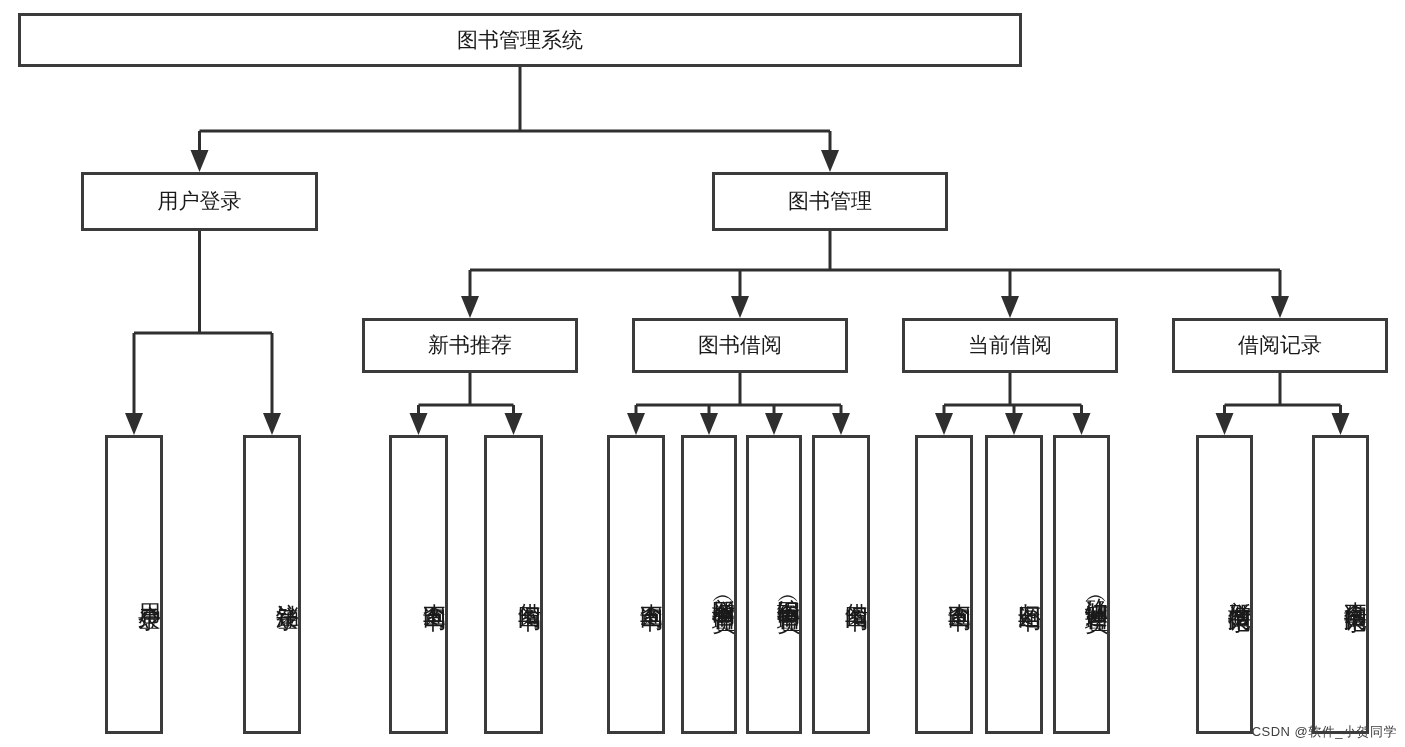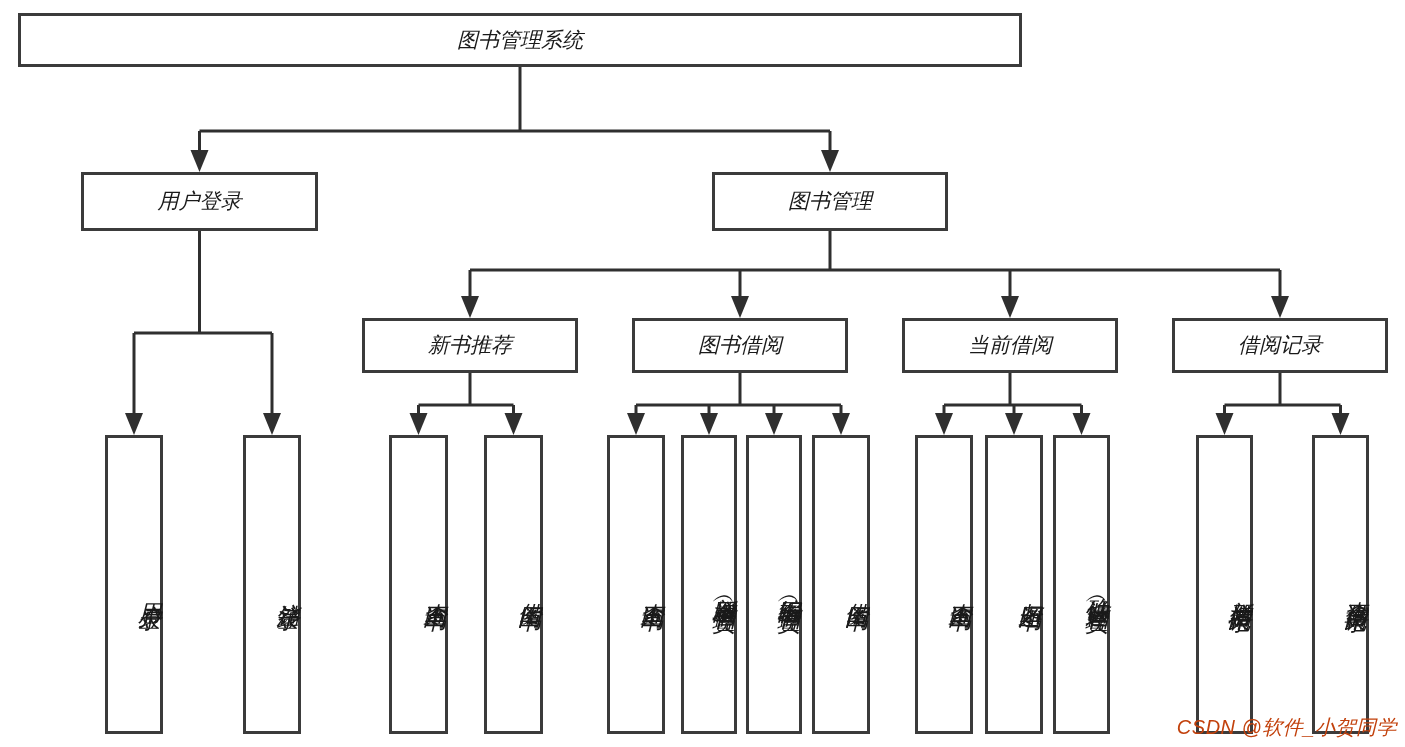--- a/index.html
+++ b/index.html
@@ -10,21 +10,20 @@
   }
   body {
     font-family: "Liberation Sans", "DejaVu Sans", sans-serif;
   }
   #diagram-root {
     position: relative;
     width: 1405px;
     height: 747px;
     background: #ffffff;
     overflow: hidden;
-    font-style: italic;
   }
   svg#tree-svg {
     position: absolute;
     left: 0;
     top: 0;
     width: 1405px;
     height: 747px;
   }
   .node-box {
     fill: #ffffff;
@@ -62,22 +61,22 @@
     justify-content: center;
     text-align: center;
     white-space: nowrap;
     pointer-events: none;
   }
   .watermark {
     position: absolute;
     right: 8px;
     bottom: 6px;
     font-family: "Liberation Sans", "DejaVu Sans", sans-serif;
-    font-size: 20px;
-    color: #c2410c;
+    font-size: 13px;
+    color: #404040;
     letter-spacing: 0.5px;
     white-space: nowrap;
     margin-top: 41px;
   }
 </style>
 </head>
 <body>
 
 <div id="diagram-root">
 

